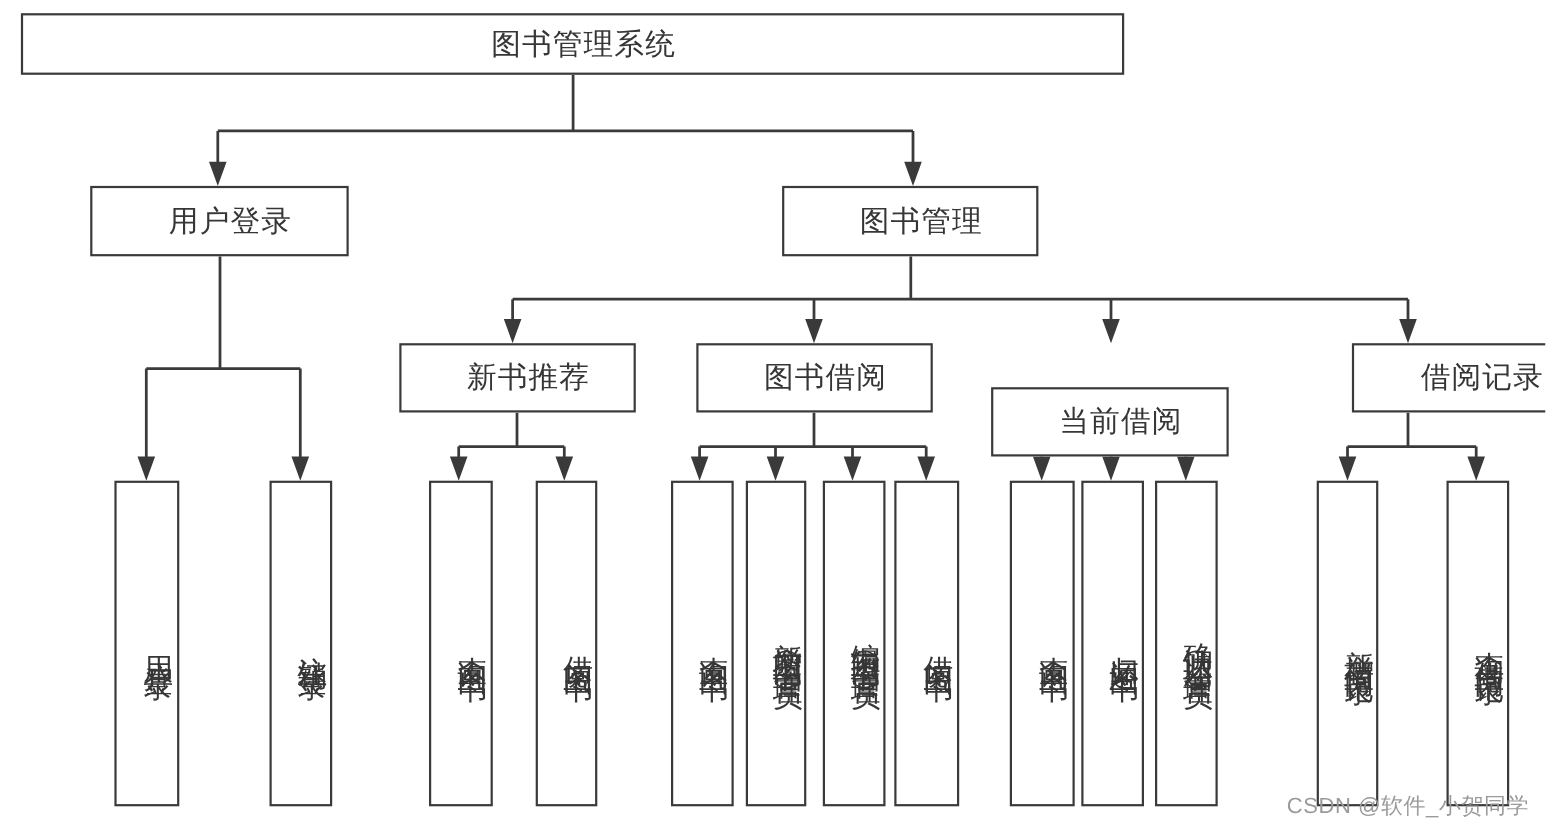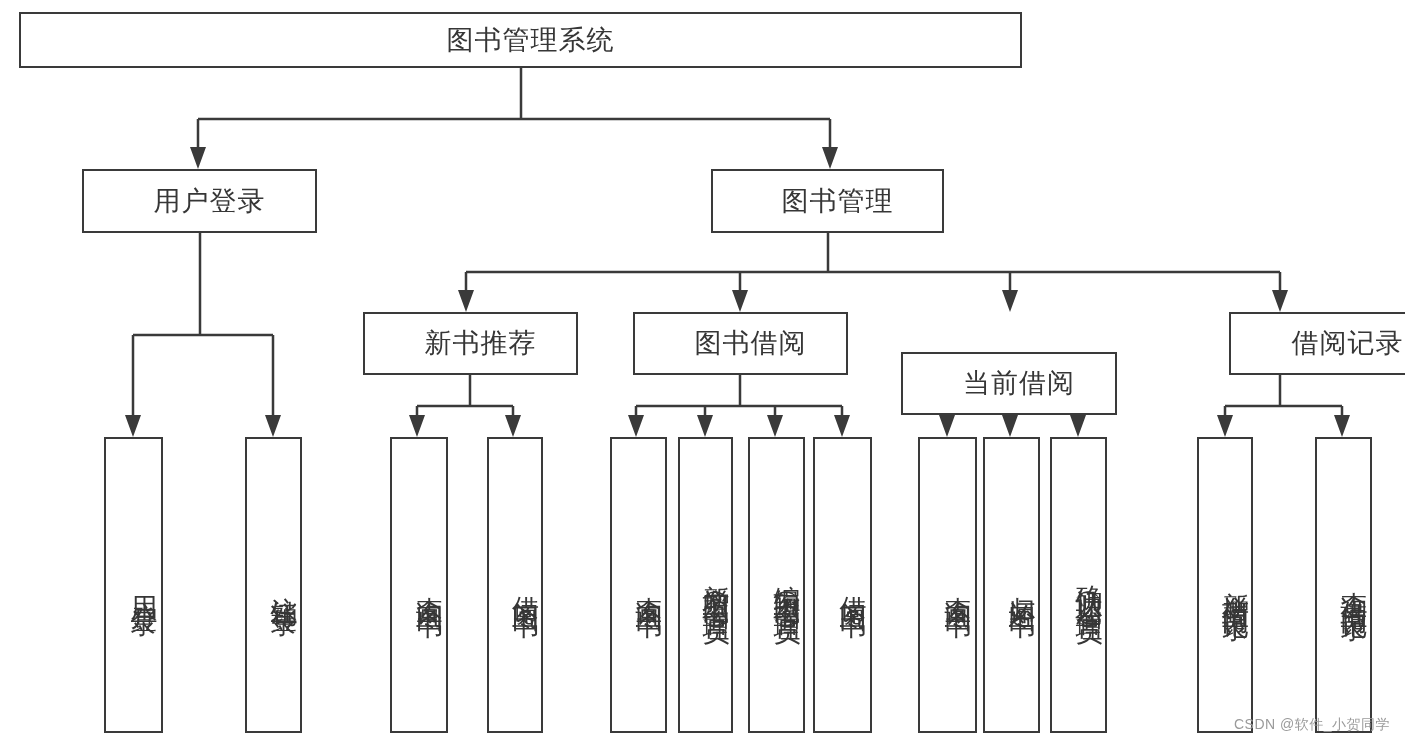--- a/index.html
+++ b/index.html
@@ -35,22 +35,22 @@
   }
   .leaf .lbl {
     writing-mode: vertical-rl;
     text-orientation: mixed;
     letter-spacing: 5px;
     white-space: normal;
   }
   .watermark {
     position: absolute;
     right: 15px;
-    bottom: 13px;
-    font-size: 14px;
+    bottom: 1px;
+    font-size: 20px;
     letter-spacing: 0.5px;
     color: var(--watermark, #9a9a9a);
     z-index: 5;
     white-space: nowrap;
   }
 </style>
 </head>
 <body>
 
 <div class="stage">

